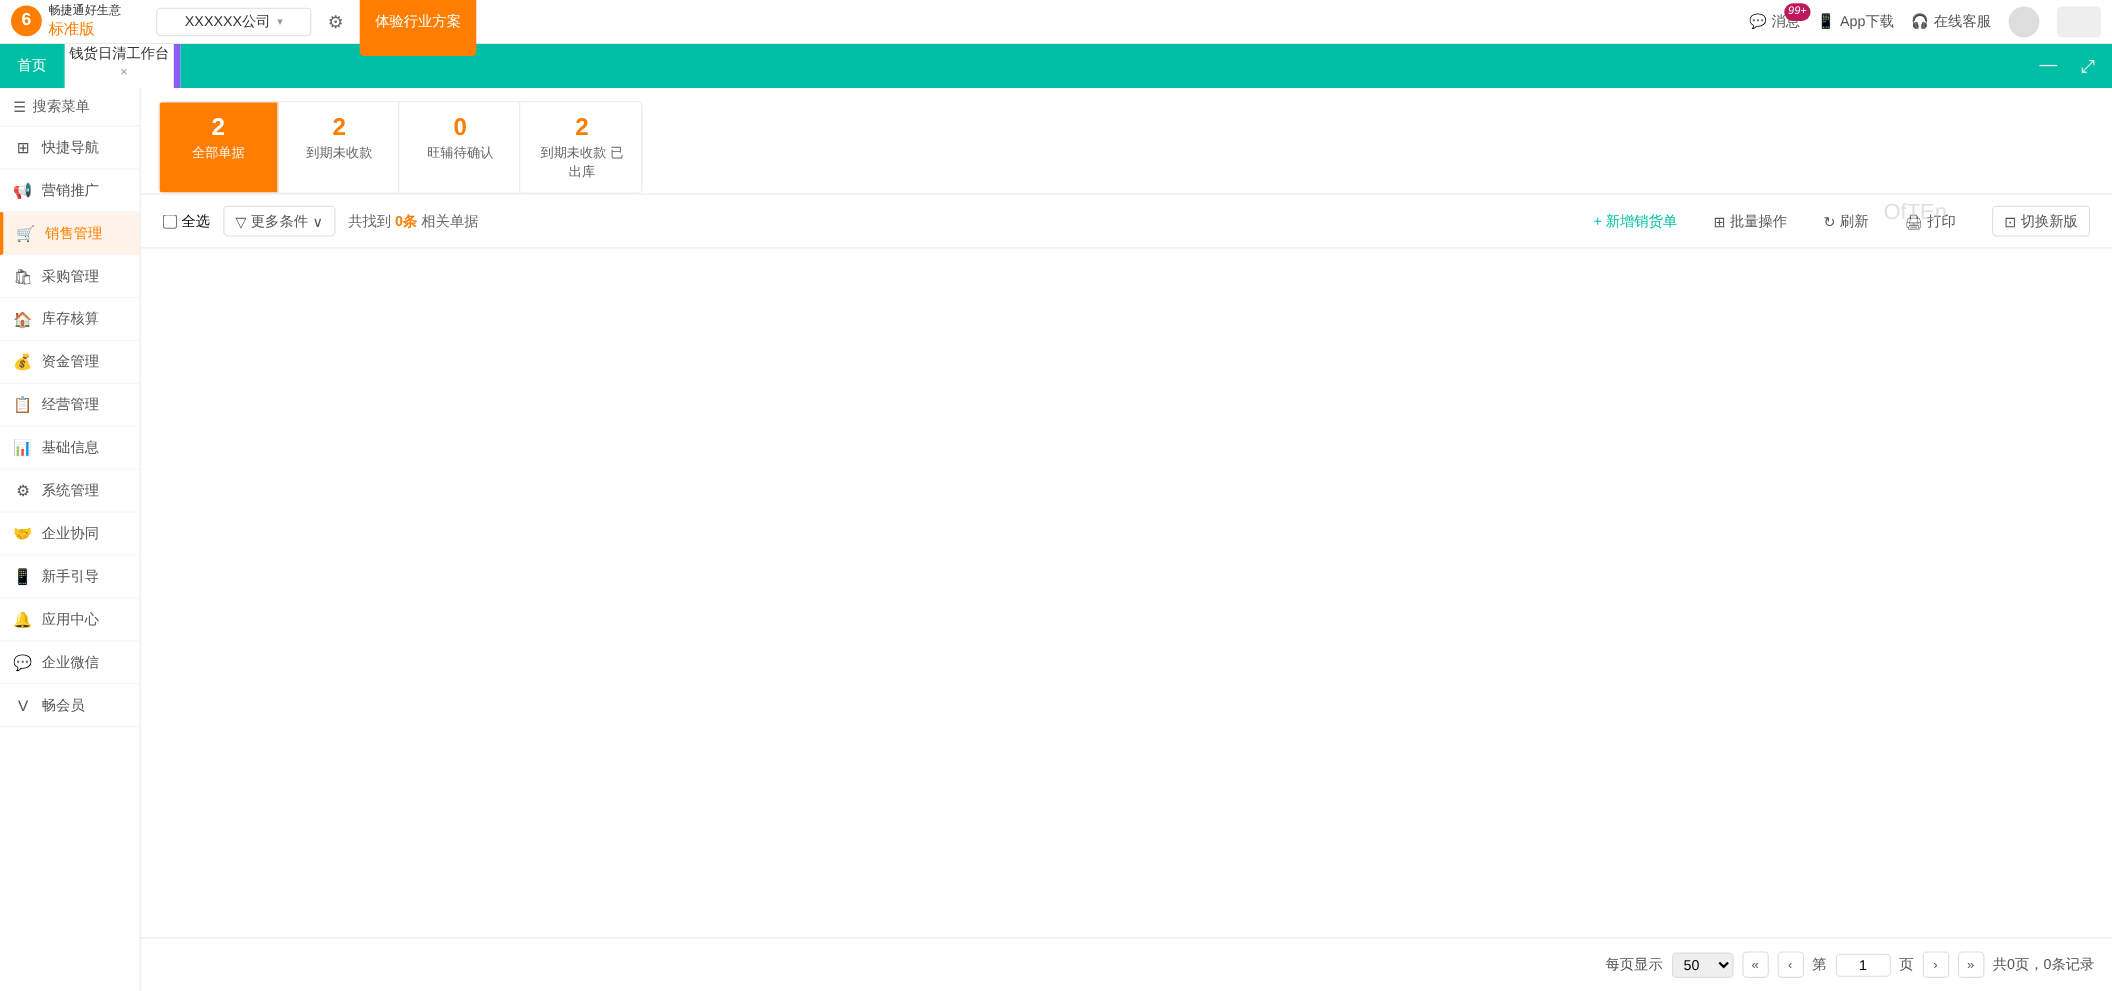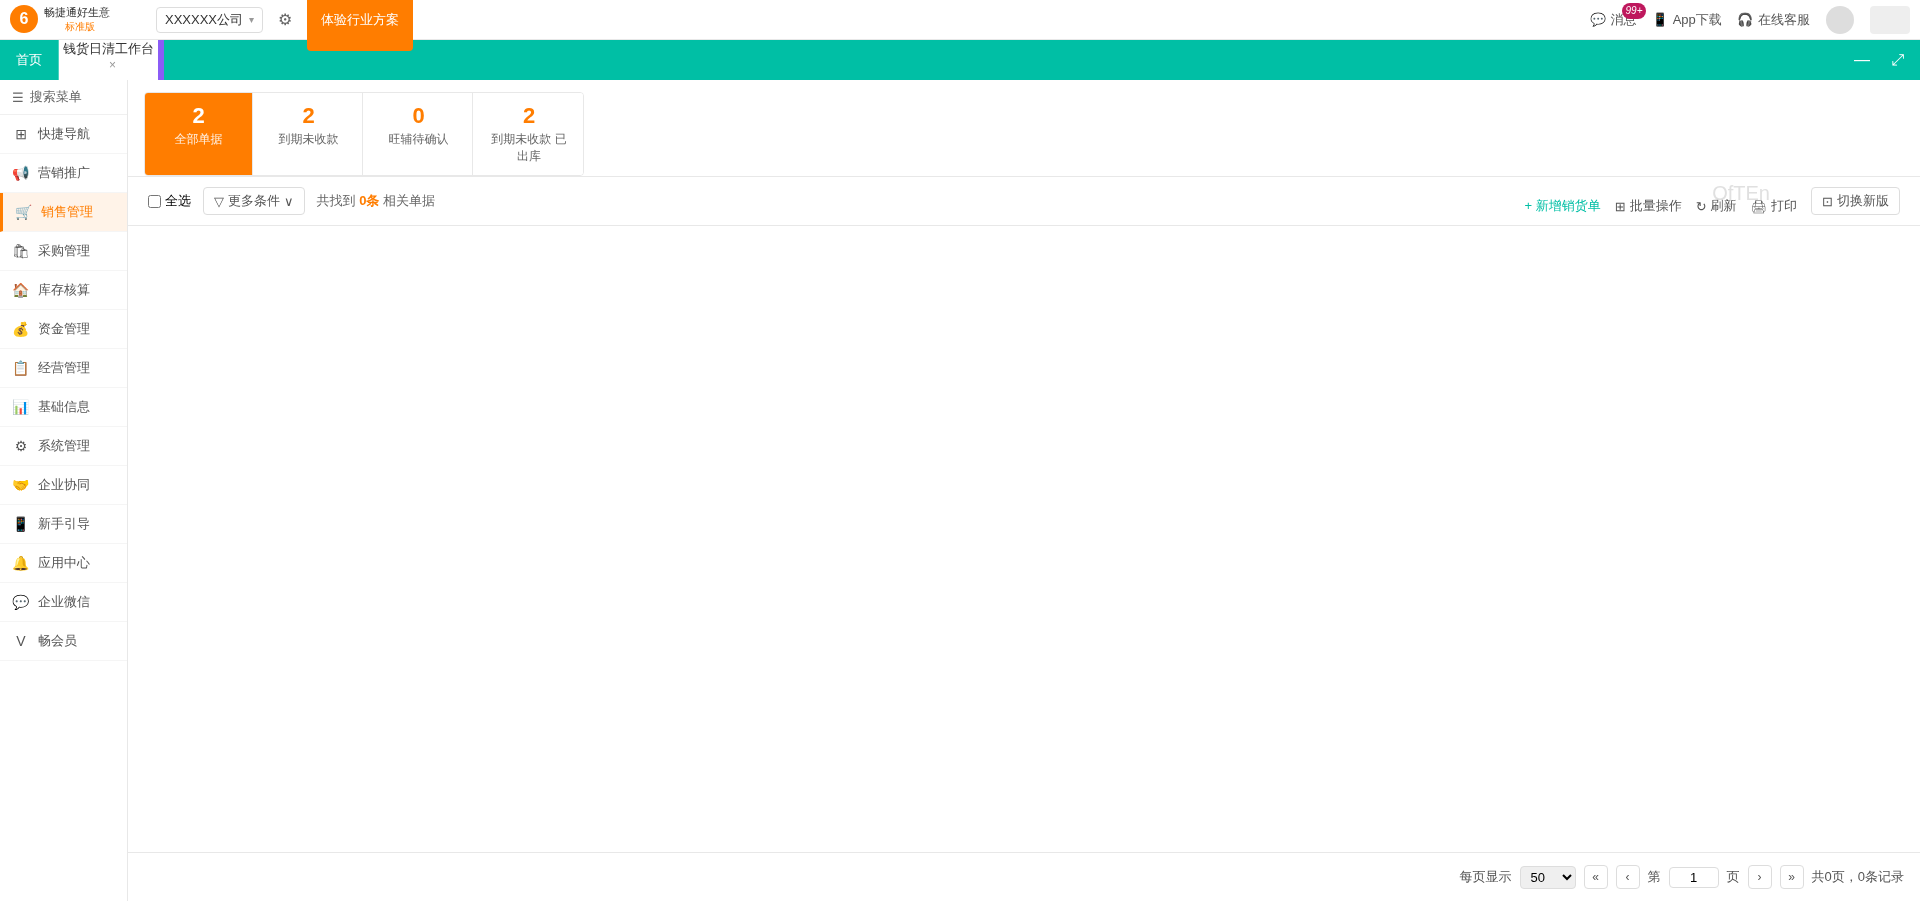--- a/index.html
+++ b/index.html
@@ -33,32 +33,31 @@
       color: white;
       font-size: 16px;
       font-weight: bold;
     }
     .logo-text {
       font-size: 11px;
       color: #333;
       line-height: 1.3;
     }
     .logo-sub {
-      font-size: 10px;
+      font-size: 14px;
       color: #ff7d00;
-      margin-left: 21px;
     }
     .company-selector {
       display: flex;
       align-items: center;
       gap: 6px;
       border: 1px solid #ddd;
       border-radius: 4px;
-      padding: 3px 8px;
-      margin-left: 18px;
+      padding: 3px 25px;
+      margin-left: 4px;
       cursor: pointer;
       font-size: 13px;
       color: #333;
     }
     .company-selector .chevron { color: #999; font-size: 10px; }
     .settings-icon-btn {
       width: 28px;
       height: 28px;
       display: flex;
       align-items: center;
@@ -297,22 +296,22 @@
       padding: 4px 10px;
     }
     .found-text {
       font-size: 13px;
       color: #666;
     }
     .found-count { color: #ff7d00; font-weight: bold; }
     .toolbar-right {
       margin-left: auto;
       display: flex;
-      align-items: flex-end;
-      gap: 14px;
+      align-items: center;
+      gap: 33px;
     }
     .add-btn {
       background: white;
       border: none;
       color: #00bfa5;
       cursor: pointer;
       font-size: 13px;
       display: flex;
       align-items: center;
       gap: 4px;

